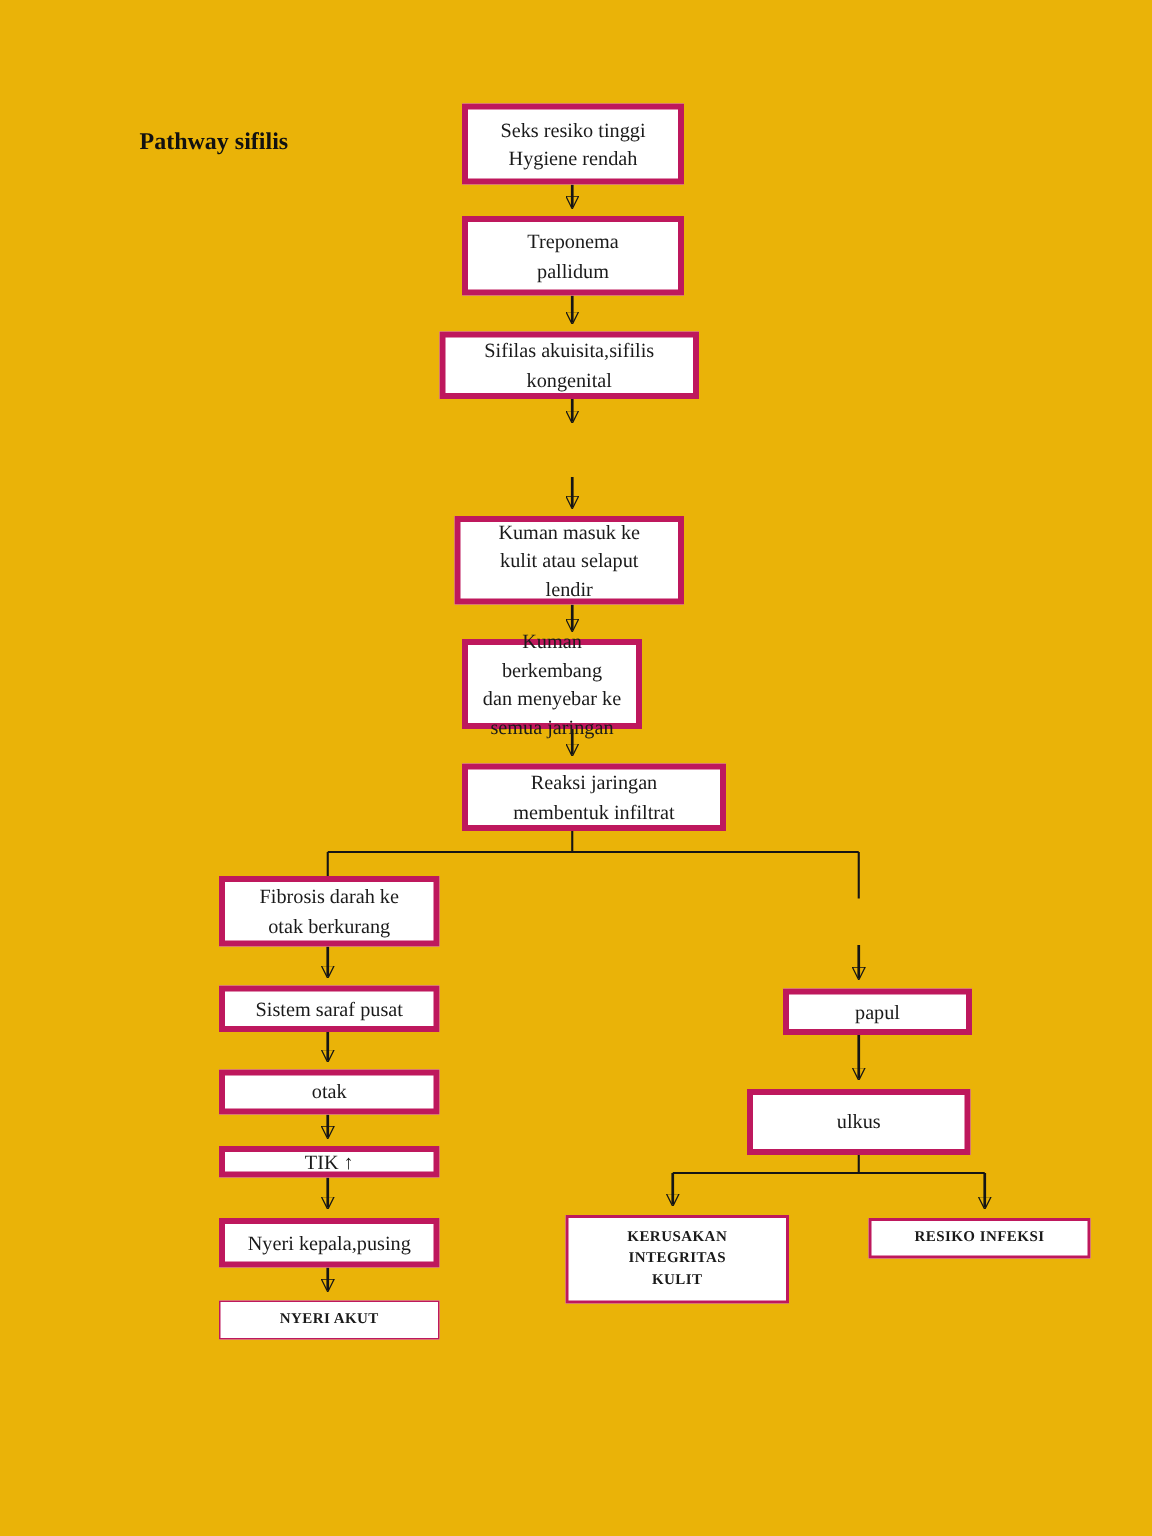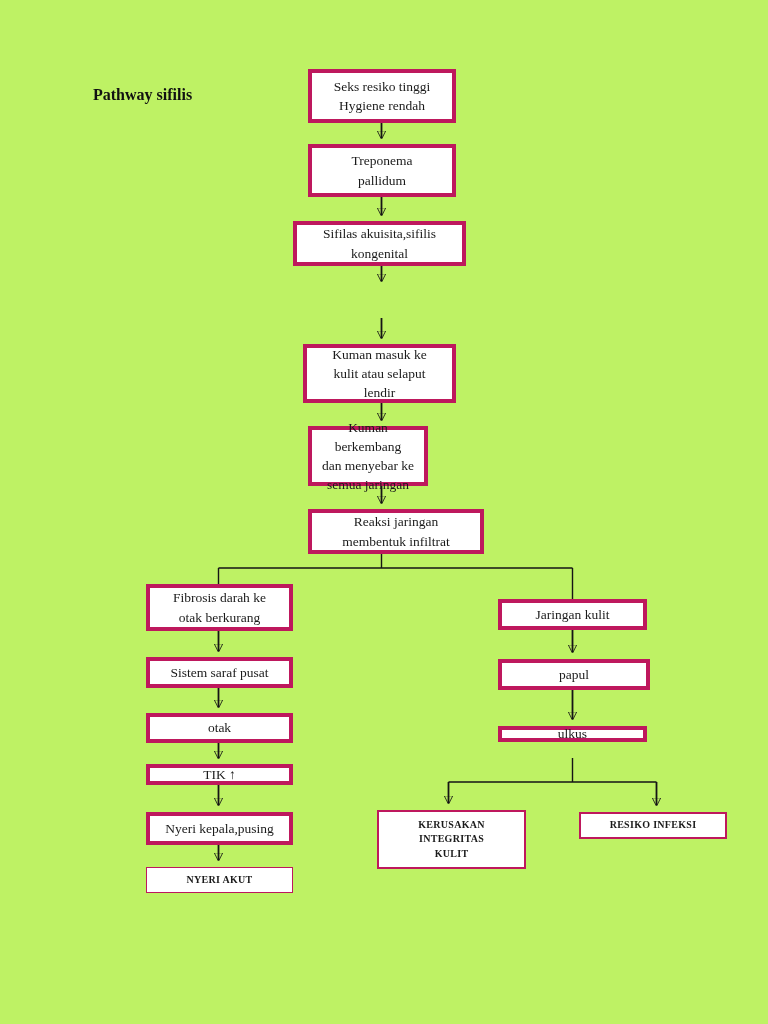--- a/index.html
+++ b/index.html
@@ -1,19 +1,19 @@
 <!DOCTYPE html>
 <html><head>
 <meta charset="utf-8">
 <style>
   html,body{margin:0;padding:0;background:#ffffff;}
   #page{
     position:relative;
     width:768px;height:1024px;
-    background:#bef264;
+    background:#eab308;
     font-family:"Liberation Serif","DejaVu Serif",serif;
     color:#1a1a1a;
     overflow:hidden;
   }
   #title{
     position:absolute;
     left:93px;top:86px;
     font-size:16px;
     font-weight:bold;
     color:#111;
@@ -104,21 +104,20 @@
 membentuk infiltrat</div>
 
   <div class="node" style="left:146px;top:584px;width:147px;height:47px">Fibrosis darah ke
 otak berkurang</div>
   <div class="node" style="left:146px;top:713px;width:147px;height:30px">otak</div>
   <div class="node" style="left:146px;top:657px;width:147px;height:31px">Sistem saraf pusat</div>
   <div class="node" style="left:146px;top:764px;width:147px;height:21px">TIK ↑</div>
   <div class="node" style="left:146px;top:812px;width:147px;height:33px">Nyeri kepala,pusing</div>
   <div class="node bold" style="left:146px;top:867px;width:147px;height:26px;border-width:1px">NYERI AKUT</div>
 
-  <div class="node" style="left:498px;top:599px;width:149px;height:31px">Jaringan kulit</div>
-  <div class="node" style="left:498px;top:659px;width:152px;height:31px">papul</div>
-  <div class="node" style="left:498px;top:726px;width:149px;height:16px">ulkus</div>
+  <div class="node" style="left:522px;top:659px;width:126px;height:31px">papul</div>
+  <div class="node" style="left:498px;top:726px;width:149px;height:44px">ulkus</div>
   <div class="node bold" style="left:377px;top:810px;width:149px;height:59px">KERUSAKAN
 INTEGRITAS
 KULIT</div>
   <div class="node bold" style="left:579px;top:812px;width:148px;height:27px">RESIKO INFEKSI</div>
 
 </div>
 
 </body></html>

